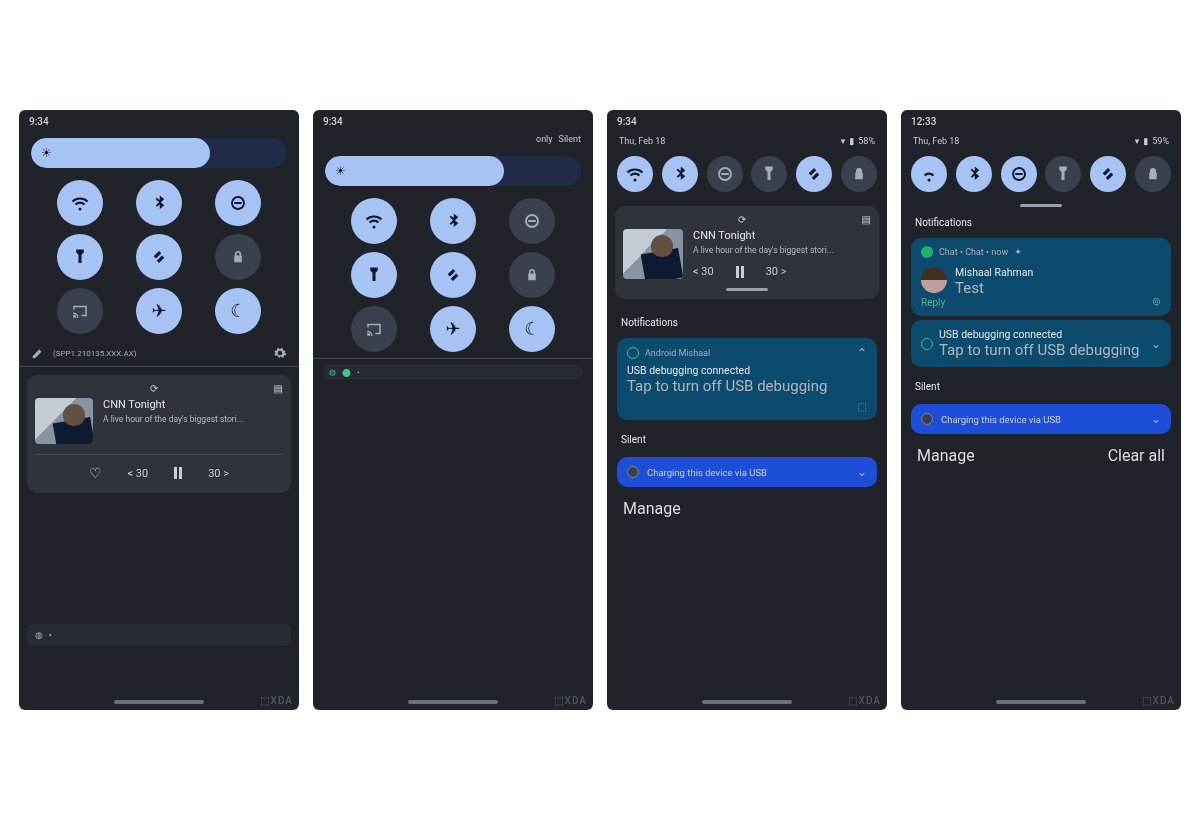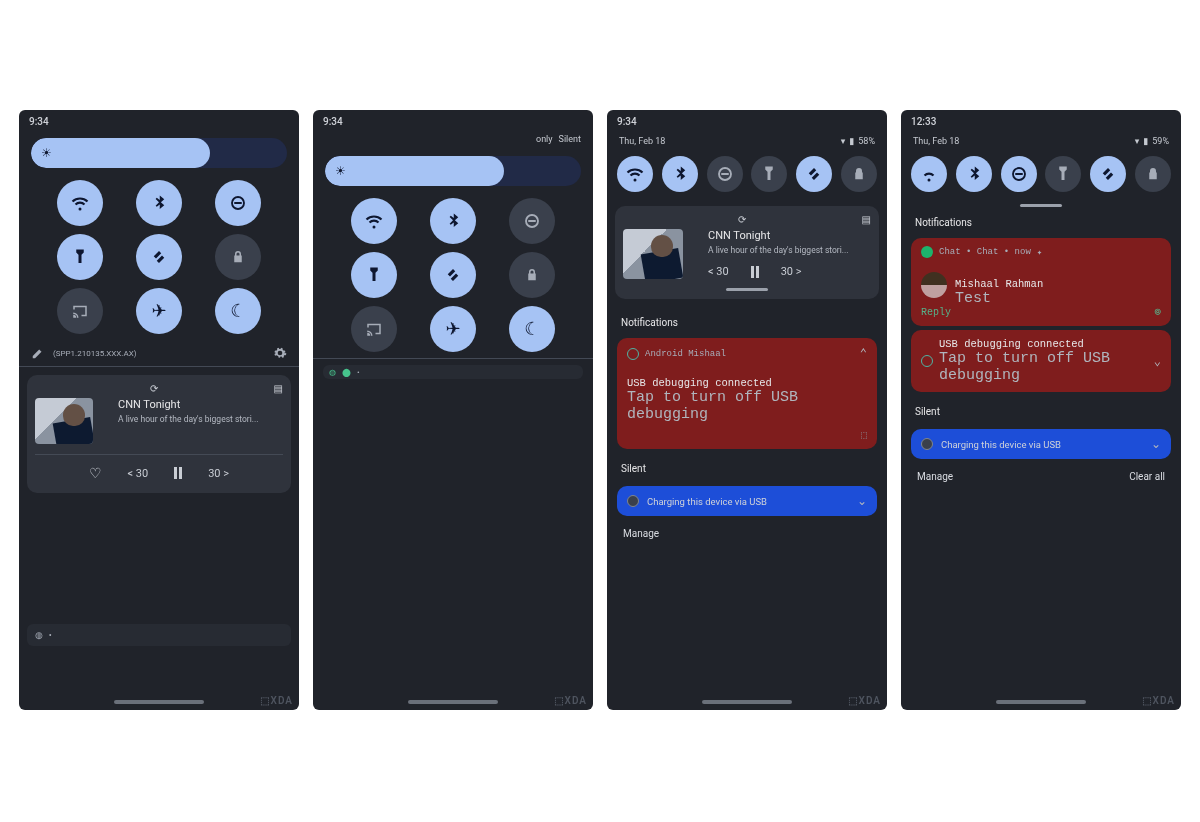--- a/index.html
+++ b/index.html
@@ -119,21 +119,21 @@
     border-radius: 10px;
     padding: 8px;
     position: relative;
   }
   .media-top-icons {
     display:flex; justify-content:space-between; align-items:center;
     padding-bottom:4px;
     color:#c9cdd4;
     font-size:10px;
   }
-  .media-body { display:flex; gap: 25px; align-items:flex-start; }
+  .media-body { display:flex; gap: 10px; align-items:flex-start; }
   .album {
     width: 58px; height: 46px;
     background: linear-gradient(135deg,#c5cbd5 0 40%, #8a93a0 40% 100%);
     border-radius: 4px;
     position: relative;
     overflow:hidden;
   }
   .album::after{
     content:''; position:absolute; left:28px; top:6px; width:22px; height:22px;
     background:#635045; border-radius:50% 50% 45% 45%;
@@ -168,46 +168,45 @@
   .media-mini .media-controls{ gap: 22px; font-size:10px;}
 
   
   .section-label{
     padding: 10px 14px 6px 14px;
     font-size: 10px;
     color:#e6e6e8;
   }
   .notif {
     margin: 4px 10px;
-    background:#7f1d1d;
+    background:#0c4a6e;
     border-radius: 10px;
     padding: 8px 10px;
     position:relative;
-    font-family:Liberation Mono, monospace;
   }
   .notif .row1{ display:flex; align-items:center; gap:6px; color:#a7adb8; font-size:9px;}
-  .notif .title{ color:#e6e6e8; font-size:10.5px; margin-top:16px;}
+  .notif .title{ color:#e6e6e8; font-size:10.5px; margin-top:4px;}
   .notif .sub  { color:#b0b5bd; font-size:15px; margin-top:0;}
   .chev{ margin-left:auto; font-size:12px; color:#b0b5bd;}
   .app-dot{ width:12px;height:12px;border-radius:50%;border:1.5px solid #4fb3a3;}
   .app-dot.grey{ border-color:#7e858f; background:#3a404c;}
   .silent-row{
     margin: 6px 10px 0 10px;
     background:#1d4ed8;
     border-radius:10px;
     display:flex; align-items:center; gap:8px;
     padding: 8px 10px;
     font-size:9.5px;
     color:#cfd2d8;
   }
   .silent-row .chev{font-size:12px;}
   .manage-row{
     display:flex; align-items:center;
     padding: 12px 16px;
-    font-size:10px;
+    font-size:16px;
     color:#d9dce2;
     justify-content:space-between;
   }
   .manage-row .spacer{flex:1;}
 
   
   .chat-body{ display:flex; align-items:center; gap:8px; margin-top:4px;}
   .avatar{
     width:26px;height:26px;border-radius:50%;
     background: linear-gradient(180deg,#403020 0 50%,#bfa0a0 50% 100%);

